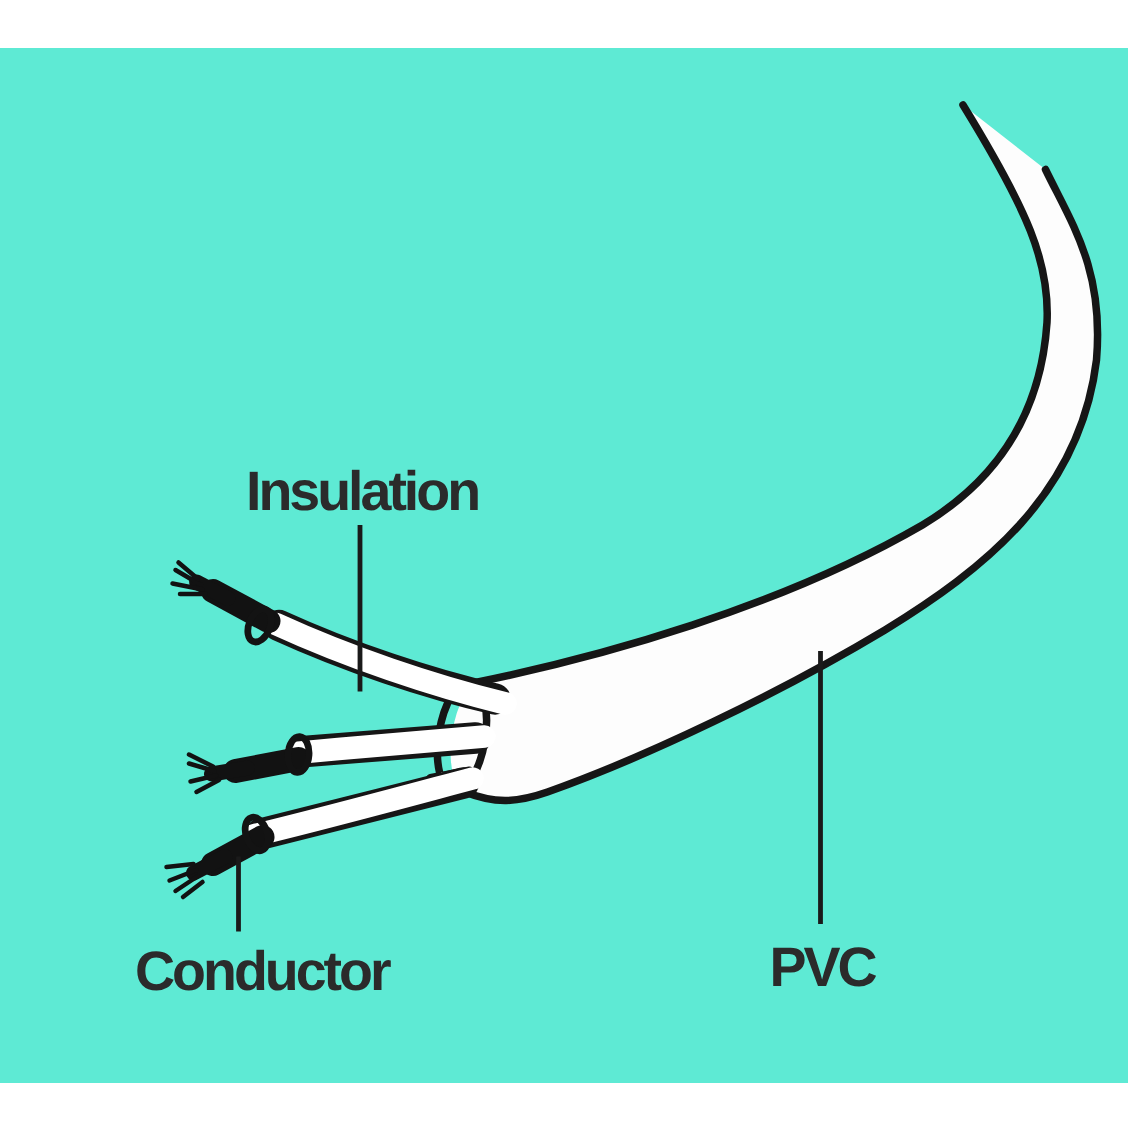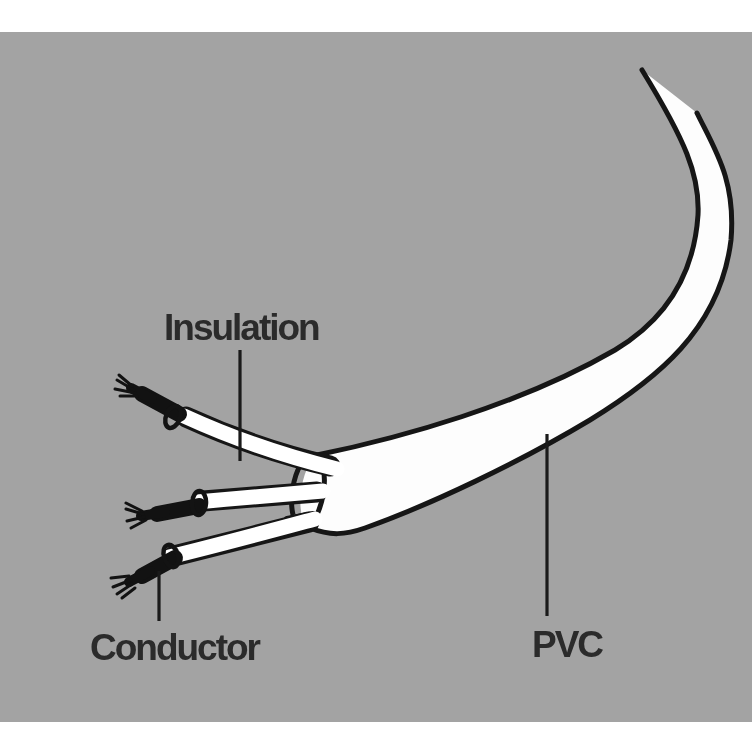--- a/index.html
+++ b/index.html
@@ -5,40 +5,40 @@
   html,body{margin:0;padding:0;}
   body{
     width:752px;height:752px;
     background:#ffffff;
     font-family:"Liberation Sans", sans-serif;
     overflow:hidden;
   }
   .stage{
     position:relative;
     width:752px;height:752px;
-    background:#a3a3a3;
+    background:#5eead4;
   }
   .edge-strip{
     position:absolute;left:0;width:752px;background:#ffffff;
   }
   .edge-strip.top{top:0;height:32px;}
   .edge-strip.bottom{bottom:0;height:30px;}
   svg.art{position:absolute;left:0;top:0;}
   .label{
     position:absolute;
     font-weight:700;
     font-size:37px;
     letter-spacing:-2px;
     color:#2b2b2b;
     white-space:nowrap;
     line-height:1;
   }
   .label.insulation{left:164px;top:309px;}
   .label.conductor{left:90px;top:629px;}
-  .label.pvc{left:532px;top:626px;}
+  .label.pvc{left:513px;top:626px;}
 </style>
 </head>
 <body>
 
 <div class="stage">
 
   <div class="edge-strip top"></div>
   <div class="edge-strip bottom"></div>
 
   <svg class="art" width="752" height="752" viewBox="0 0 752 752">

